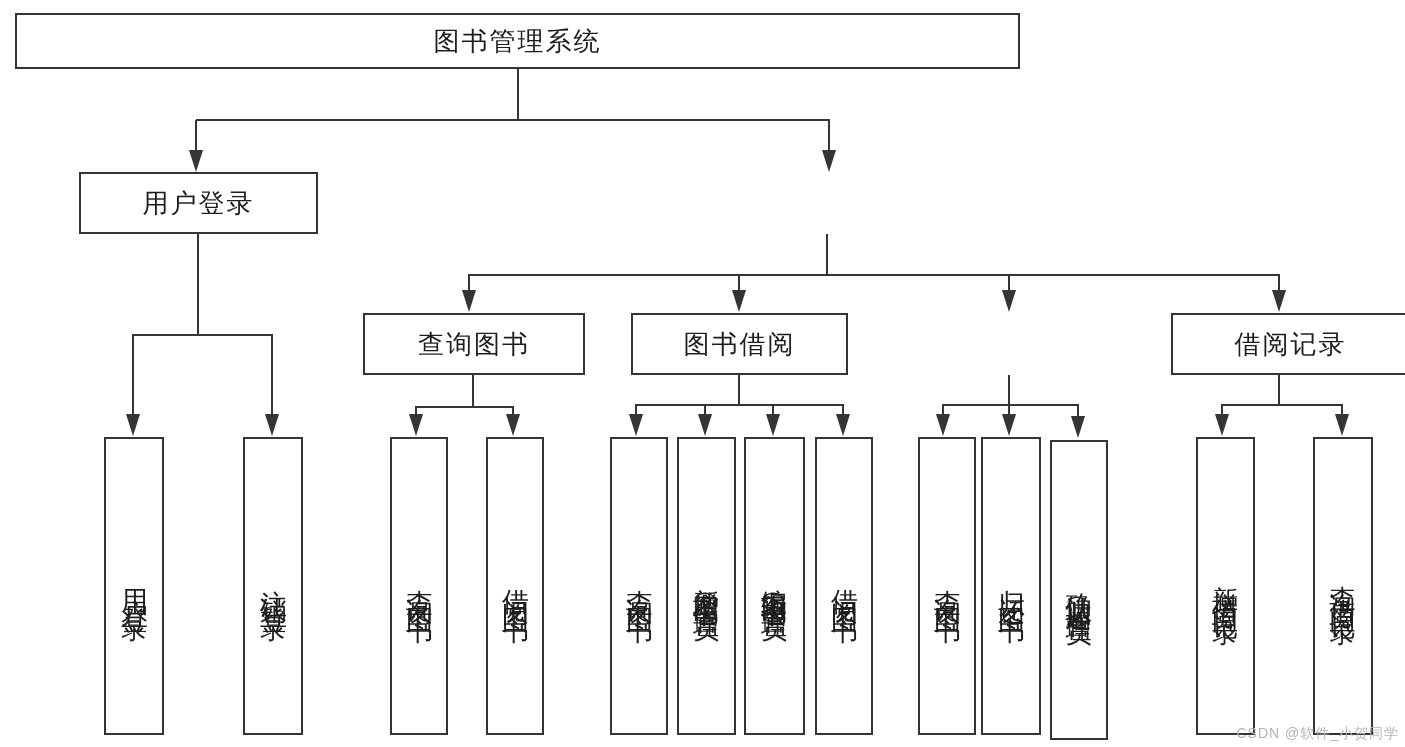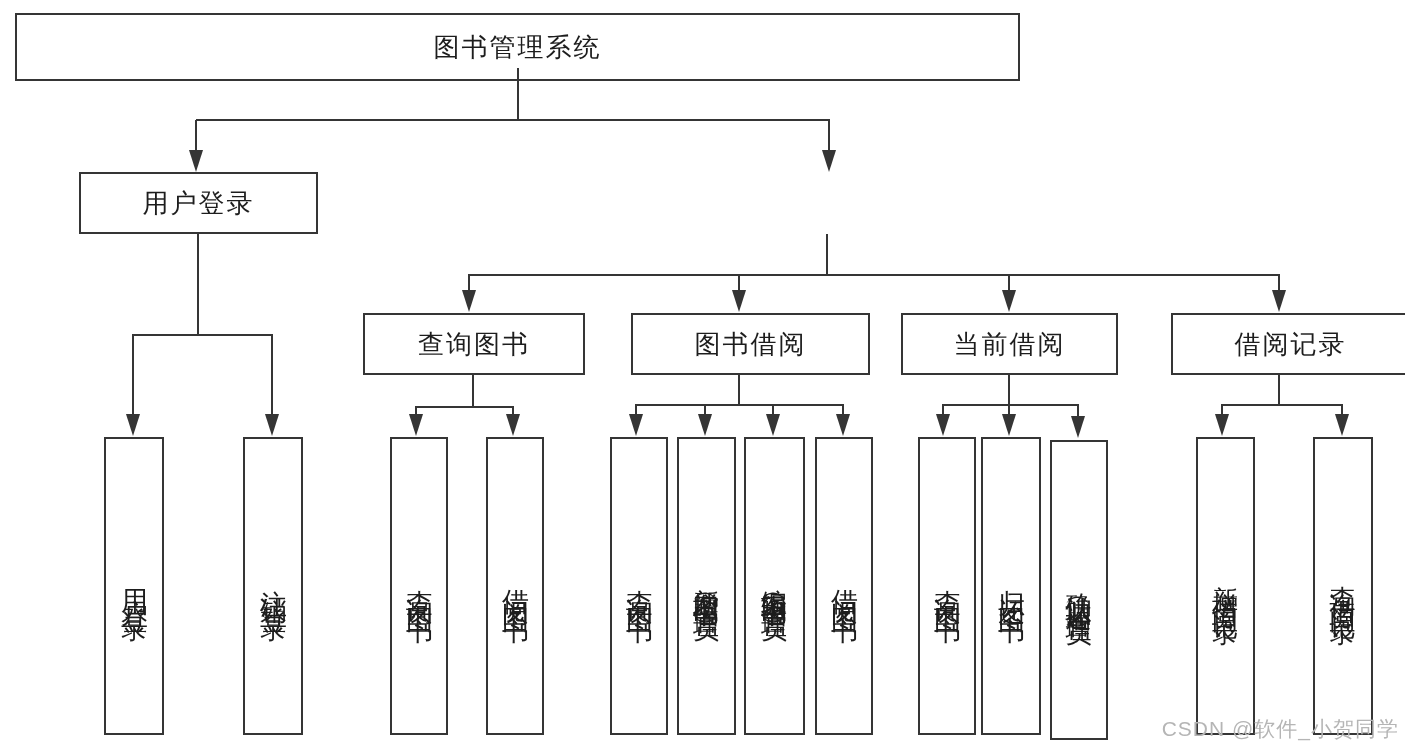--- a/index.html
+++ b/index.html
@@ -22,30 +22,30 @@
   .v.six  { font-size:26px; letter-spacing:7px; }
   .vline { position:absolute; width:2px;  background:var(--line,#333333); }
   .hline { position:absolute; height:2px; background:var(--line,#333333); }
   .arrow {
     position:absolute; width:0; height:0;
     border-left:7px solid transparent; border-right:7px solid transparent;
     border-top:22px solid var(--line,#333333);
   }
   .watermark {
     position:absolute; right:6px; bottom:4px;
-    font-size:21px; letter-spacing:1px;
+    font-size:14px; letter-spacing:1px;
     color:var(--watermark,#b9b9b9); white-space:nowrap;
   }
 </style>
 </head>
 <body>
 
 <div id="stage">
 
-  <div class="box" style="left:15px;top:13px;width:1005px;height:68px">
+  <div class="box" style="left:15px;top:13px;width:1005px;height:56px">
     <span class="h-label">图书管理系统</span>
   </div>
 
   <div class="vline" style="left:517px;top:68px;height:52px"></div>
   <div class="hline" style="left:196px;top:119px;width:634px"></div>
   <div class="vline" style="left:195px;top:120px;height:32px"></div>
   <div class="vline" style="left:828px;top:120px;height:32px"></div>
   <div class="arrow" style="left:189px;top:150px"></div>
   <div class="arrow" style="left:822px;top:150px"></div>
 
@@ -67,25 +67,22 @@
   <div class="vline" style="left:1008px;top:275px;height:17px"></div>
   <div class="vline" style="left:1278px;top:275px;height:17px"></div>
   <div class="arrow" style="left:462px;top:290px"></div>
   <div class="arrow" style="left:732px;top:290px"></div>
   <div class="arrow" style="left:1002px;top:290px"></div>
   <div class="arrow" style="left:1272px;top:290px"></div>
 
   <div class="box" style="left:363px;top:313px;width:222px;height:62px">
     <span class="h-label">查询图书</span>
   </div>
-  <div class="box" style="left:631px;top:313px;width:239px;height:62px">
+  <div class="box" style="left:631px;top:313px;width:217px;height:62px">
     <span class="h-label">图书借阅</span>
-  </div>
-  <div class="box" style="left:901px;top:313px;width:217px;height:62px">
-    <span class="h-label">当前借阅</span>
   </div>
   <div class="box" style="left:1171px;top:313px;width:239px;height:62px">
     <span class="h-label">借阅记录</span>
   </div>
 
   <div class="vline" style="left:472px;top:375px;height:33px"></div>
   <div class="hline" style="left:415px;top:406px;width:99px"></div>
   <div class="vline" style="left:415px;top:407px;height:9px"></div>
   <div class="vline" style="left:512px;top:407px;height:9px"></div>
   <div class="arrow" style="left:409px;top:414px"></div>

